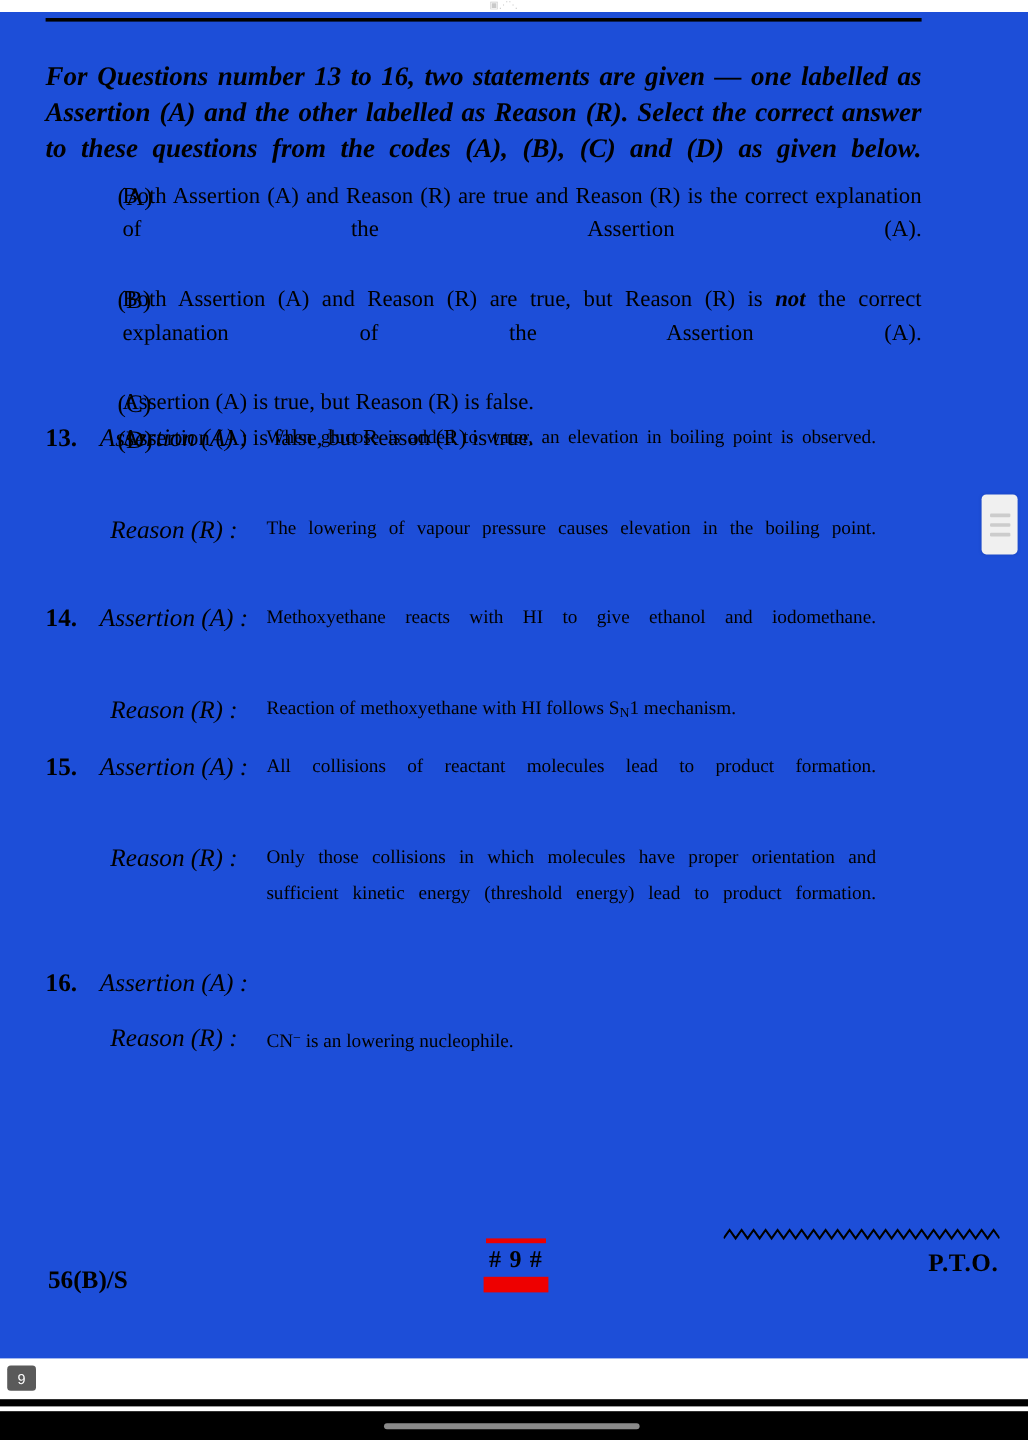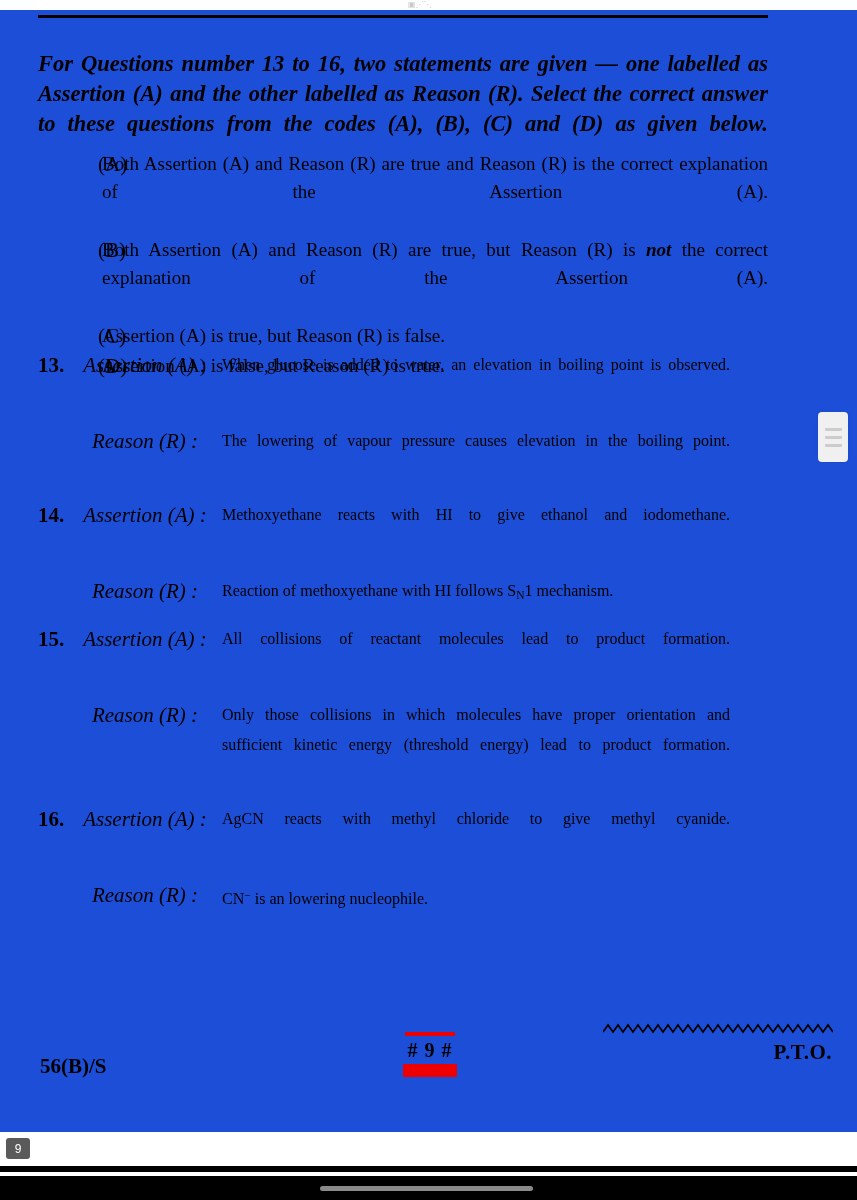--- a/index.html
+++ b/index.html
@@ -318,21 +318,20 @@
         <div class="q-num"></div>
         <div class="q-label">Reason (R) :</div>
         <div class="q-body justified">Only those collisions in which molecules have proper orientation and sufficient kinetic energy (threshold energy) lead to product formation.</div>
       </div>
     </div>
 
     <div class="q-block">
       <div class="q-row">
         <div class="q-num">16.</div>
         <div class="q-label">Assertion (A) :</div>
-        <div class="q-body justified">AgCN reacts with methyl chloride to give methyl cyanide.</div>
       </div>
       <div class="q-row reason-row">
         <div class="q-num"></div>
         <div class="q-label">Reason (R) :</div>
         <div class="q-body"><span>CN</span><sup>−</sup><span> is an lowering nucleophile.</span></div>
       </div>
     </div>
 
   </div>
 

